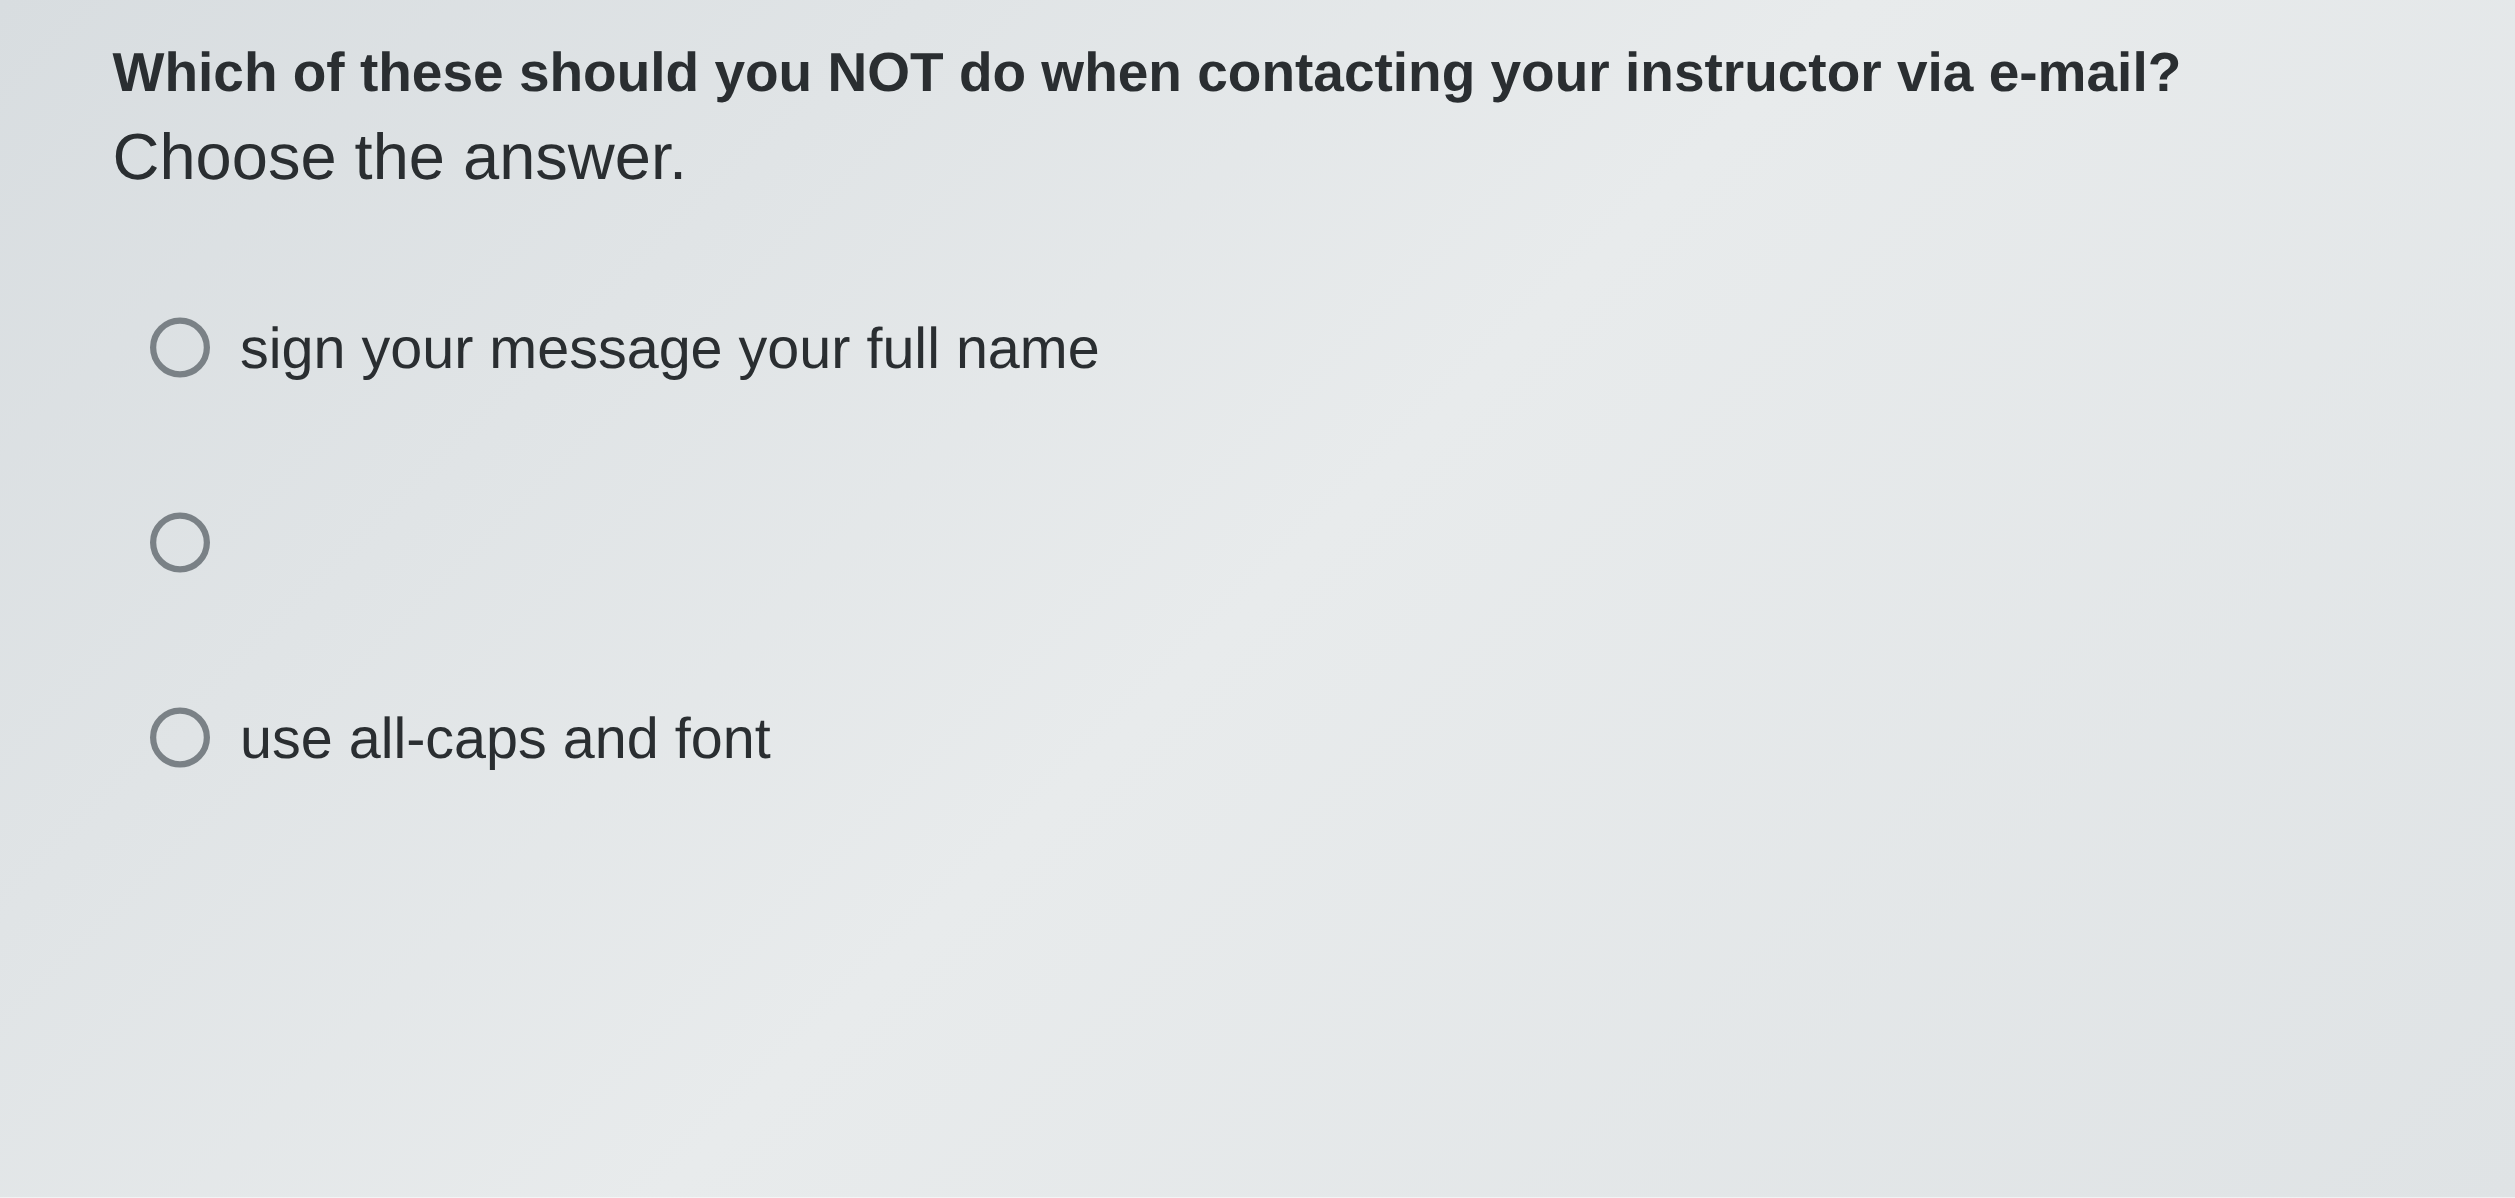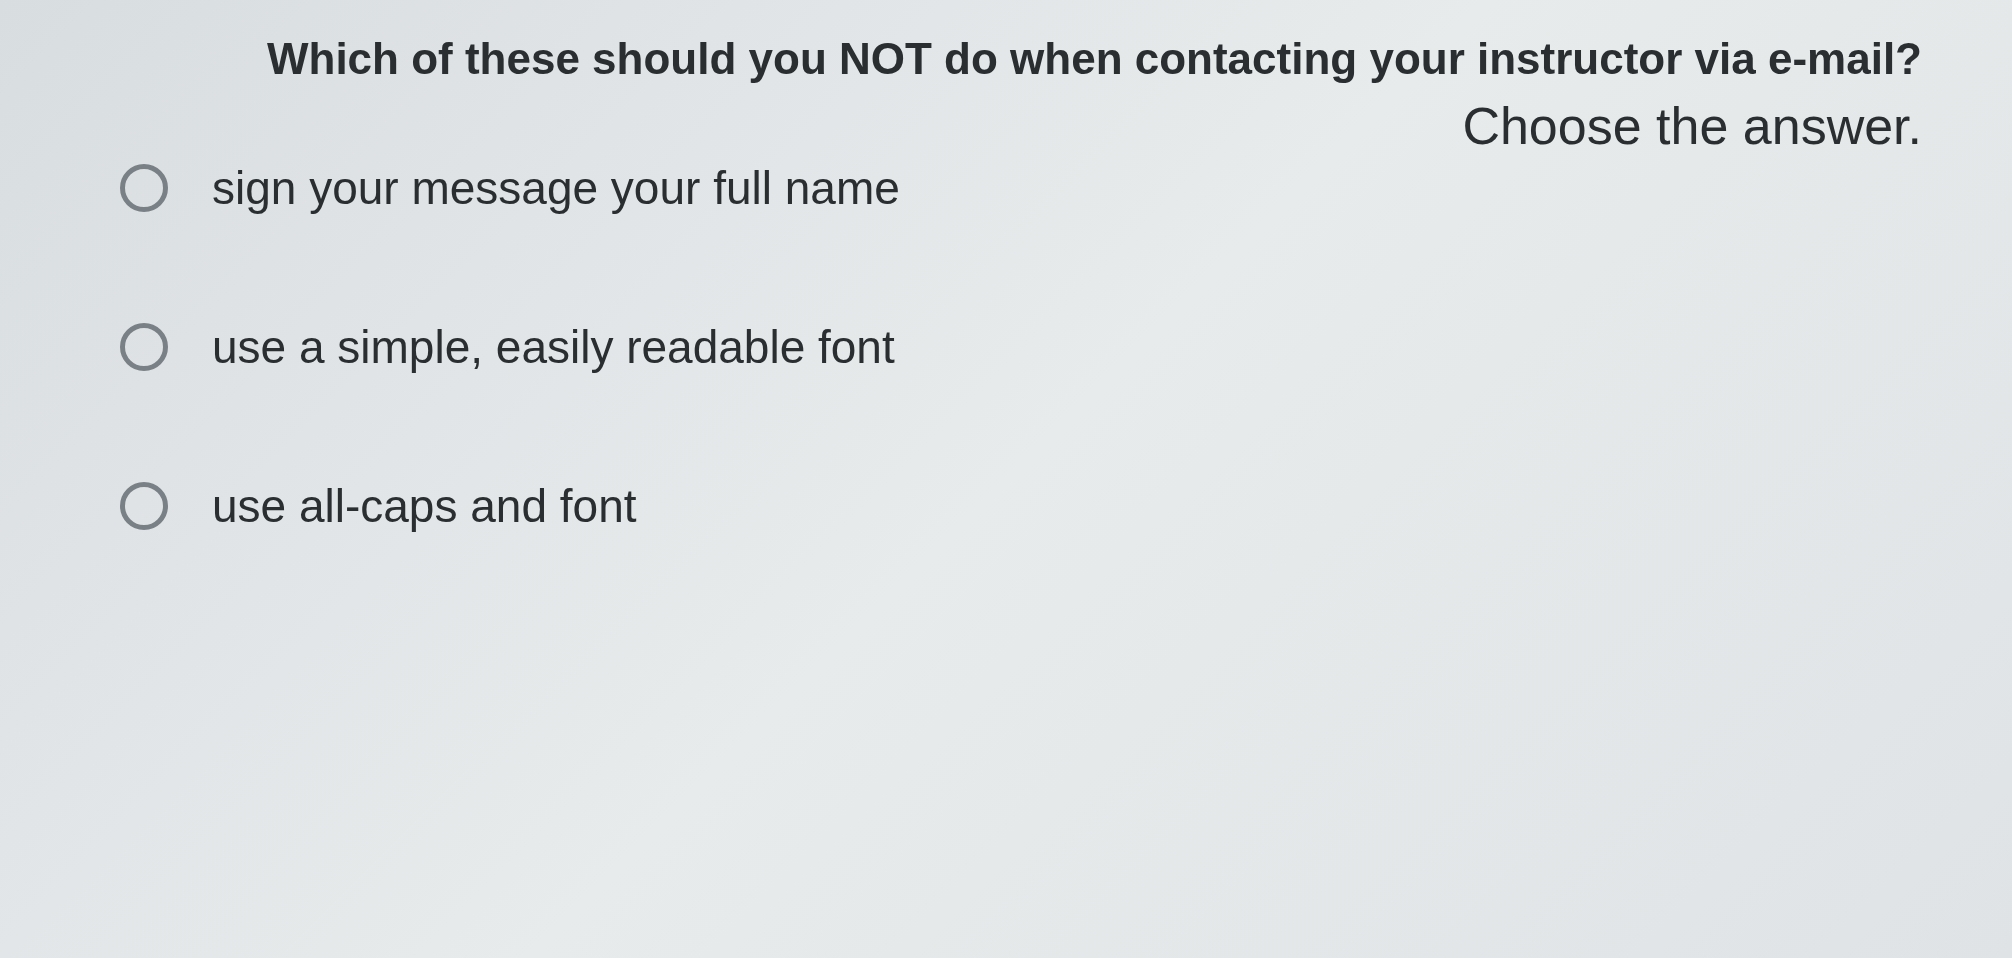--- a/index.html
+++ b/index.html
@@ -9,21 +9,21 @@
     }
     body {
       font-family: 'Segoe UI', Tahoma, Geneva, Verdana, sans-serif;
       background: linear-gradient(135deg, #d8dde0 0%, #e8ebec 50%, #dfe3e5 100%);
       width: 2012px;
       height: 958px;
       padding: 30px 90px;
       color: #2a2e31;
     }
     .question-block {
-      text-align: right;
+      margin-bottom: 90px;
     }
     .question-line1 {
       font-size: 44px;
       font-weight: 600;
       line-height: 1.3;
       color: #2a2e31;
     }
     .question-line2 {
       font-size: 52px;
       font-weight: 500;
@@ -33,21 +33,21 @@
     }
     .options {
       display: flex;
       flex-direction: column;
       gap: 105px;
       padding-left: 30px;
     }
     .option {
       display: flex;
       align-items: center;
-      gap: 44px;
+      gap: 24px;
       cursor: pointer;
     }
     .radio {
       width: 48px;
       height: 48px;
       border: 5px solid #7a8186;
       border-radius: 50%;
       background: transparent;
       flex-shrink: 0;
     }
@@ -65,19 +65,18 @@
   <div class="question-line2">Choose the answer.</div>
 </div>
 
 <div class="options">
   <div class="option">
     <div class="radio"></div>
     <span class="option-label">sign your message your full name</span>
   </div>
   <div class="option">
     <div class="radio"></div>
-    <span class="option-label">use a simple, easily readable font</span>
   </div>
   <div class="option">
     <div class="radio"></div>
     <span class="option-label">use all-caps and font</span>
   </div>
 </div>
 
 </body></html>

